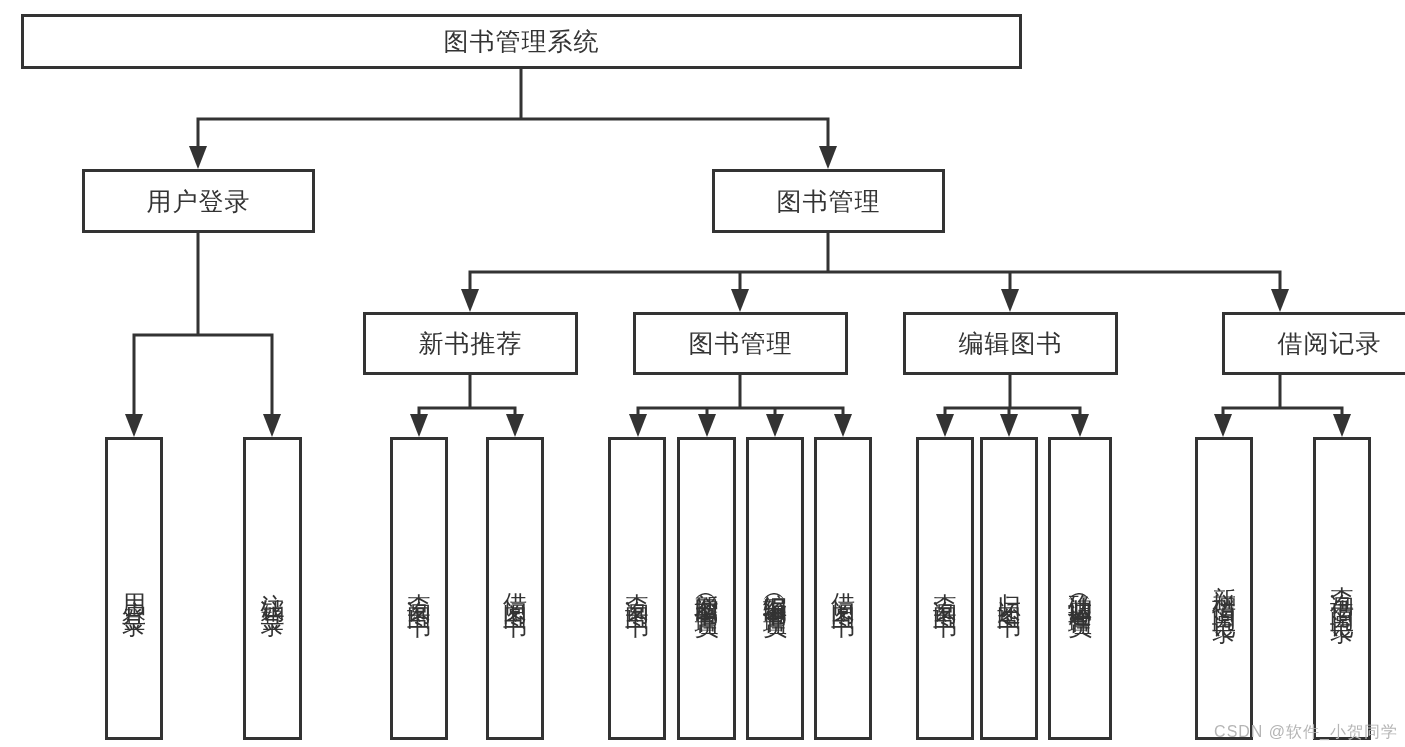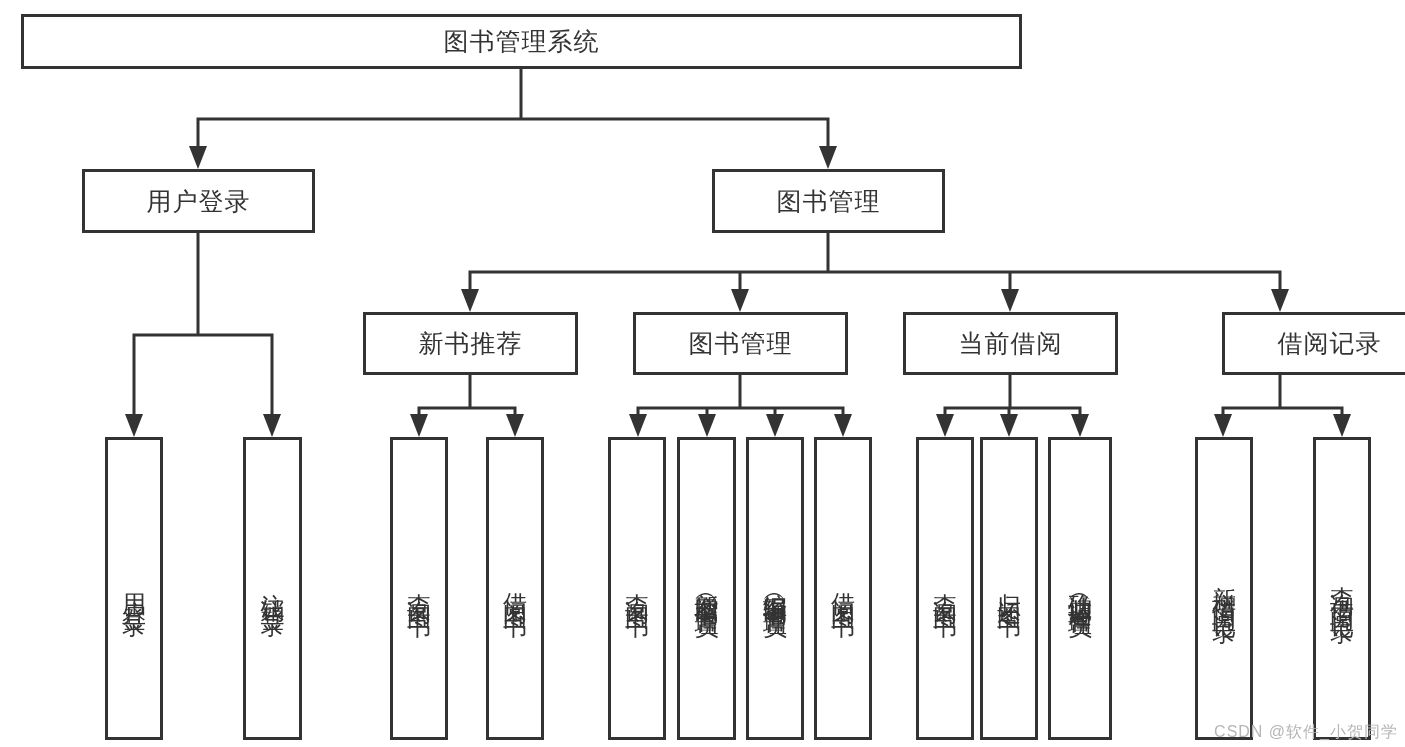--- a/index.html
+++ b/index.html
@@ -94,21 +94,21 @@
     <span class="hlabel">图书管理</span>
   </div>
 
   <div class="node" style="left:363px;top:312px;width:215px;height:63px">
     <span class="hlabel">新书推荐</span>
   </div>
   <div class="node" style="left:633px;top:312px;width:215px;height:63px">
     <span class="hlabel">图书管理</span>
   </div>
   <div class="node" style="left:903px;top:312px;width:215px;height:63px">
-    <span class="hlabel">当前借阅</span>
+    <span class="hlabel">编辑图书</span>
   </div>
   <div class="node" style="left:1222px;top:312px;width:215px;height:63px">
     <span class="hlabel">借阅记录</span>
   </div>
 
   <div class="node" style="left:105px;top:437px;width:58px;height:303px">
     <span class="vlabel">用户登录</span>
   </div>
   <div class="node" style="left:243px;top:437px;width:59px;height:303px">
     <span class="vlabel">注销登录</span>

